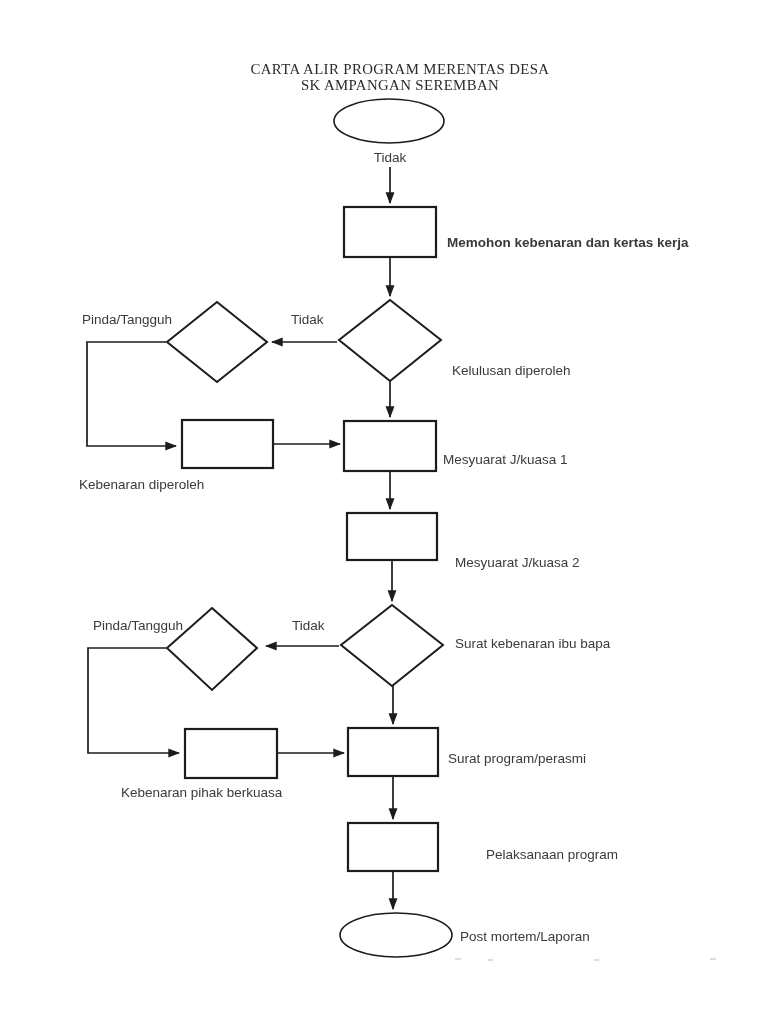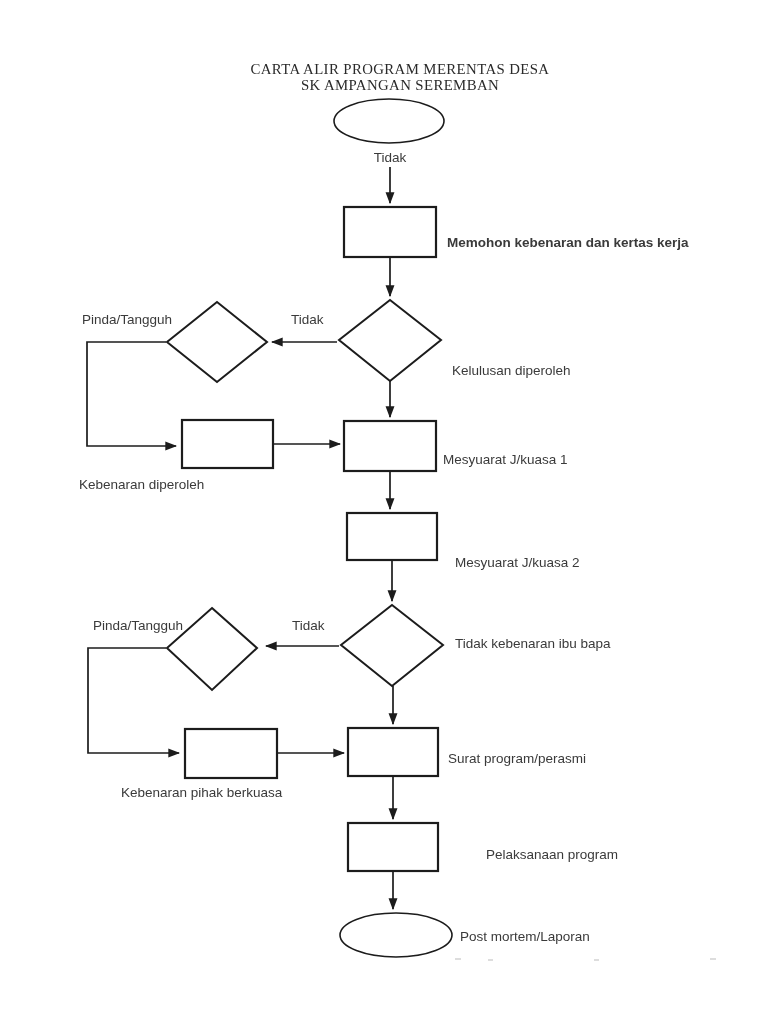--- a/index.html
+++ b/index.html
@@ -91,21 +91,21 @@
   <div class="lbl center" style="left:368px; top:150px; width:44px;">Tidak</div>
   <div class="lbl" style="left:447px; top:235px;font-weight:bold;">Memohon kebenaran dan kertas kerja</div>
   <div class="lbl" style="left:82px; top:312px;">Pinda/Tangguh</div>
   <div class="lbl" style="left:291px; top:312px;">Tidak</div>
   <div class="lbl" style="left:452px; top:335px;margin-top:28px;">Kelulusan diperoleh</div>
   <div class="lbl" style="left:443px; top:452px;">Mesyuarat J/kuasa 1</div>
   <div class="lbl" style="left:79px; top:477px;">Kebenaran diperoleh</div>
   <div class="lbl" style="left:455px; top:544px;margin-top:11px;">Mesyuarat J/kuasa 2</div>
   <div class="lbl" style="left:93px; top:618px;">Pinda/Tangguh</div>
   <div class="lbl" style="left:292px; top:618px;">Tidak</div>
-  <div class="lbl" style="left:455px; top:636px;">Tidak kebenaran ibu bapa</div>
+  <div class="lbl" style="left:455px; top:636px;">Surat kebenaran ibu bapa</div>
   <div class="lbl" style="left:448px; top:751px;">Surat program/perasmi</div>
   <div class="lbl" style="left:81px; top:785px;margin-left:40px;">Kebenaran pihak berkuasa</div>
   <div class="lbl" style="left:450px; top:847px;margin-left:36px;">Pelaksanaan program</div>
   <div class="lbl" style="left:460px; top:929px;">Post mortem/Laporan</div>
 
   <div class="speck" style="left:455px; top:958px; width:6px;"></div>
   <div class="speck" style="left:488px; top:959px; width:5px;"></div>
   <div class="speck" style="left:594px; top:959px; width:5px;"></div>
   <div class="speck" style="left:710px; top:958px; width:6px;"></div>
 

